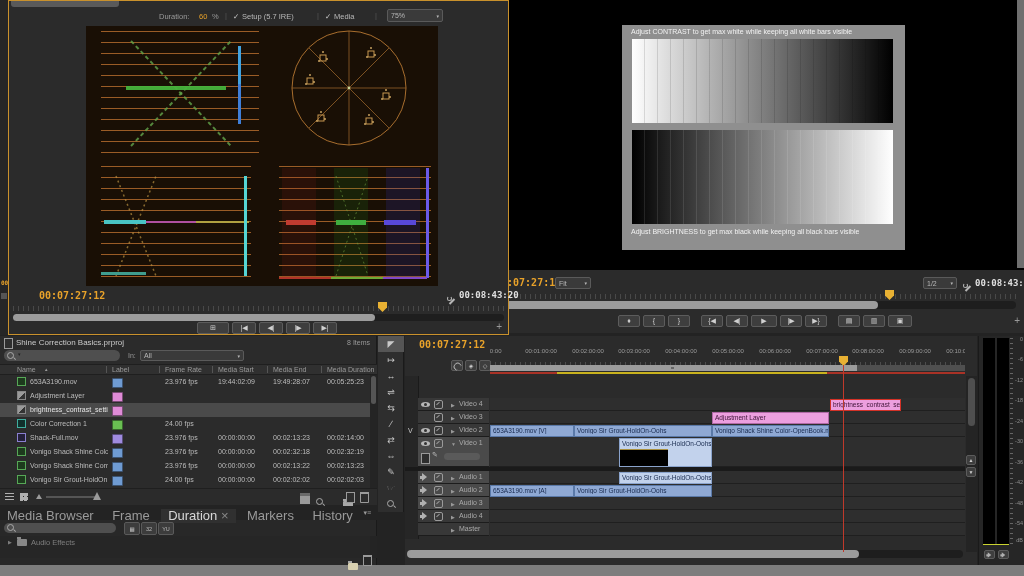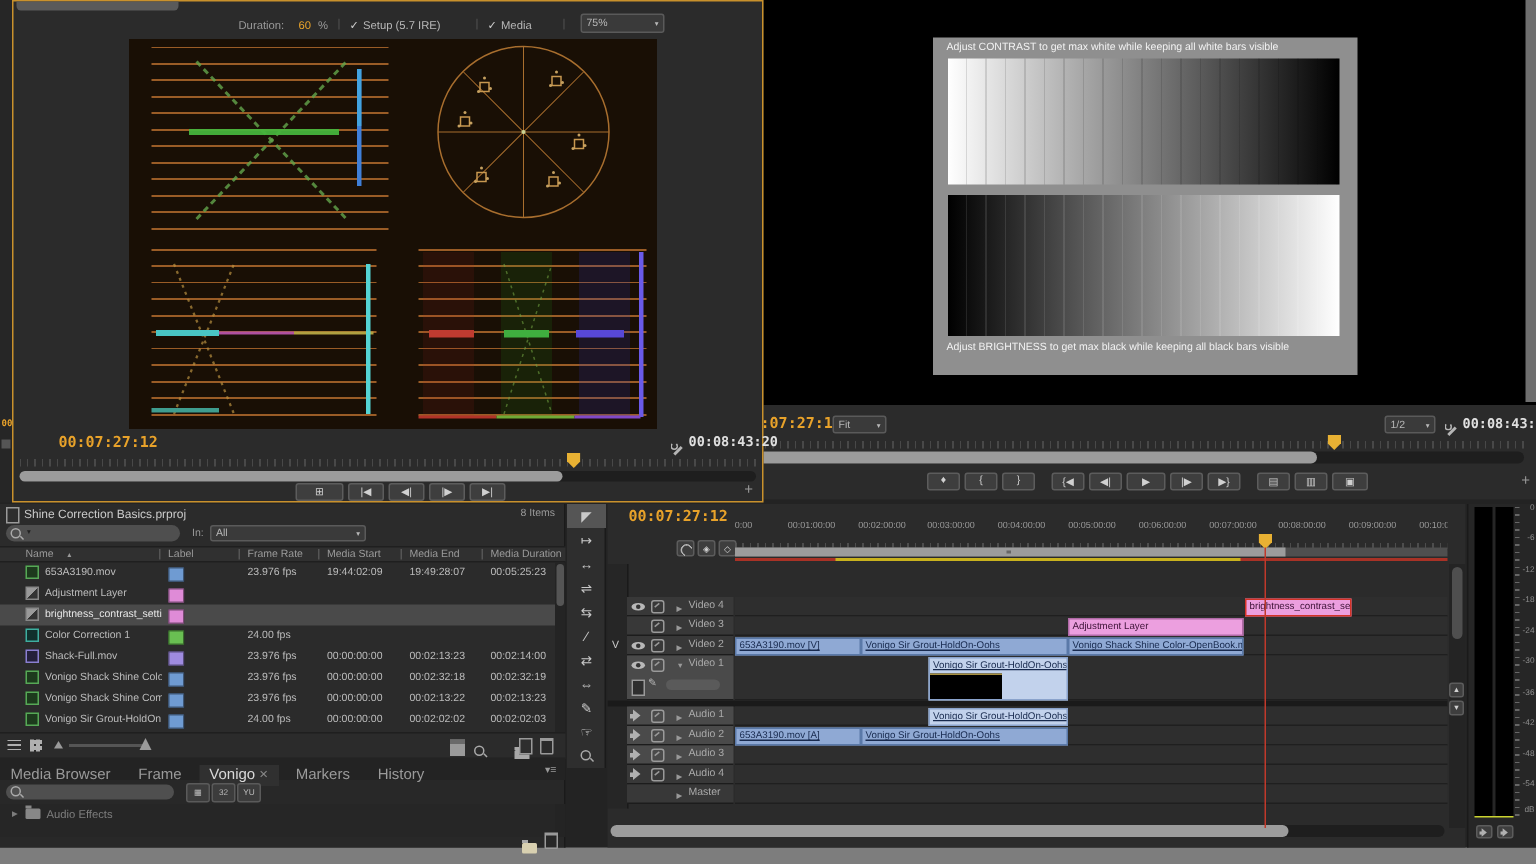--- a/index.html
+++ b/index.html
@@ -58,21 +58,21 @@
   .clip{position:absolute;box-sizing:border-box;background:#8fa9d4;border:1px solid #5a79a8;overflow:hidden;}
   .clip .clip-label{display:block;font-size:6.5px;color:#182a4e;text-decoration:underline;white-space:nowrap;
                     padding:1px 2px 0 2px;overflow:hidden;}
   .clip.light{background:#c2d2ec;border-color:#8aa3cc;}
   .clip.pink{background:#ec9fdf;border-color:#b069a6;}
   .clip.pink .clip-label{text-decoration:none;color:#3c1236;}
   .clip.sel{border:1px solid #d43227;}
   .rlabel{position:absolute;top:0;width:70px;text-align:center;font-size:6px;color:#9a9a9a;white-space:nowrap;}
   .tool{width:26px;height:16px;display:flex;align-items:center;justify-content:center;font-size:9px;color:#c9c9c9;}
   .tool.active{background:#555;}
-  .tab{display:inline-block;padding:0 7px;font-size:10px;color:#9a9a9a;line-height:14px;white-space:nowrap;text-align:right;}
+  .tab{display:inline-block;padding:0 7px;font-size:13px;color:#9a9a9a;line-height:14px;white-space:nowrap;text-align:right;}
   .tab.active{background:#303030;color:#d8d8d8;}
   .badge{position:absolute;top:1px;width:14px;height:11px;background:#3c3c3c;border:1px solid #5a5a5a;border-radius:2px;
          font-size:5.5px;color:#bbb;display:flex;align-items:center;justify-content:center;}
   .mlabel{position:absolute;left:31px;width:13px;text-align:right;font-size:5.5px;color:#8f8f8f;}
   .hdrsep{border-left:1px solid #555;}
   .scope-grid{position:absolute;background-image:repeating-linear-gradient(to bottom,#9a5c26 0 1px,transparent 1px 11px);}
 </style>
 </head>
 <body>
 
@@ -379,21 +379,21 @@
       <span class="abs fold" style="left:330px;top:5px;"></span>
       <span class="abs pg" style="left:346px;top:3px;"></span>
       <span class="abs trsh" style="left:360px;top:3px;"></span>
     </div>
   </div>
 
   <div class="abs" style="left:0;top:506px;width:377px;height:59px;background:#282828;border-right:1px solid #1a1a1a;box-sizing:border-box;">
     <div class="abs" style="left:0;top:0;width:377px;height:14px;background:#232323;white-space:nowrap;">
       <span class="tab">Media Browser</span>
       <span class="tab">Frame</span>
-      <span class="tab active"><span>Vonigo</span> <span style="color:#888;">×</span></span>
+      <span class="tab active"><span>Duration</span> <span style="color:#888;">×</span></span>
       <span class="tab">Markers</span>
       <span class="tab">History</span>
       <span class="abs" style="right:6px;top:3px;font-size:7px;color:#999;"><span>▾</span><span>≡</span></span>
     </div>
     <div class="abs" style="left:4px;top:17px;width:112px;height:10px;background:#4f4f4f;border-radius:6px;">
       <span class="mag" style="position:absolute;left:3px;top:1px;"></span>
     </div>
     <span class="badge" style="left:124px;top:16px;">▦</span>
     <span class="badge" style="left:141px;top:16px;">32</span>
     <span class="badge" style="left:158px;top:16px;">YU</span>

